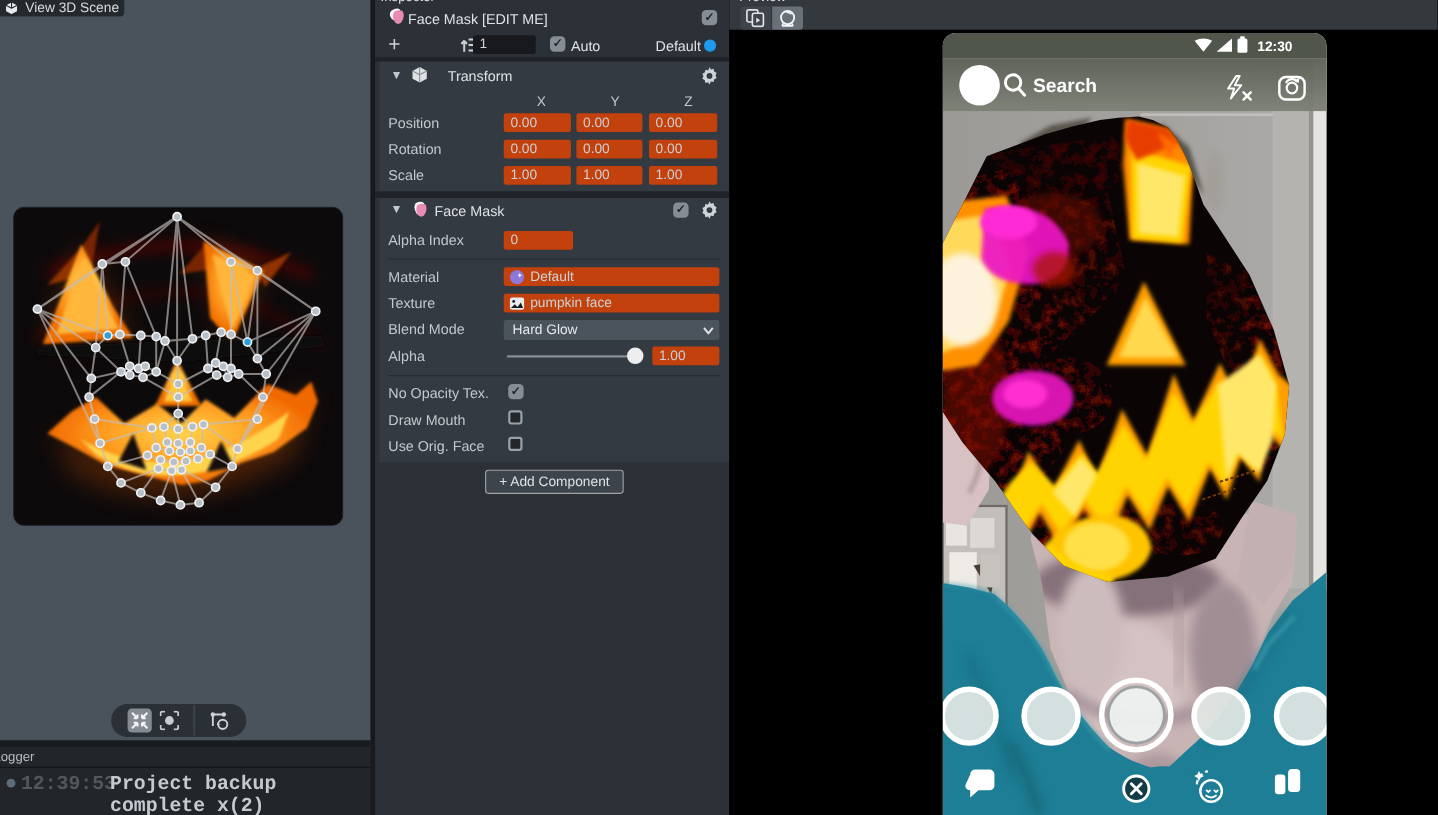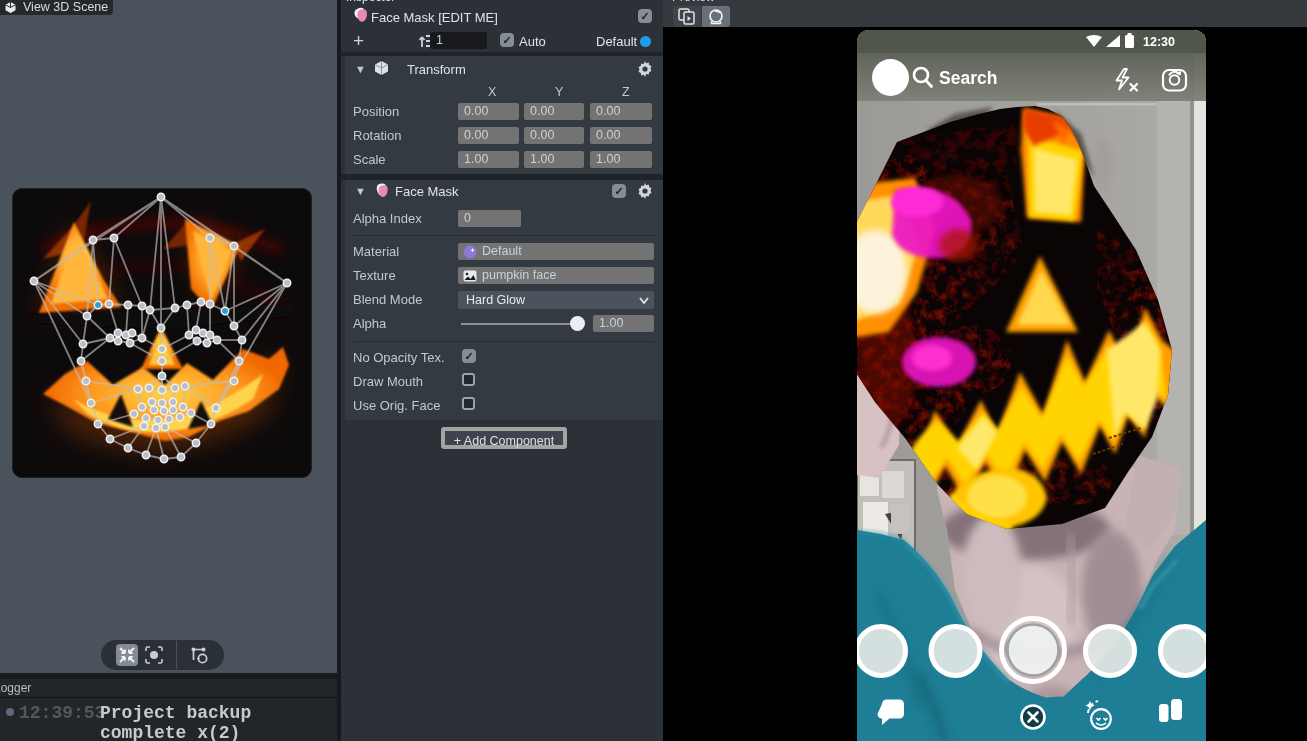--- a/index.html
+++ b/index.html
@@ -16,21 +16,21 @@
 #pillsel{left:15px;top:4px;width:22px;height:22px;background:#848b92;border-radius:4px;}
 #pilldiv{left:75px;top:1px;width:1px;height:28px;background:#4a5057;}
 #sceneborder{left:0;top:673px;width:337px;height:6px;background:#191c1f;}
 #logger{left:0;top:679px;width:337px;height:62px;background:#232629;}
 #loggerhead{left:0;top:0;width:337px;height:19px;border-bottom:1px solid #121416;color:#b8bdc2;font-size:12px;line-height:19px;padding-left:-4px;}
 #logrow{left:0;top:24px;width:337px;height:16px;font-family:"Liberation Mono",monospace;font-size:18px;font-weight:bold;}
 
 #inspector{left:337px;top:0;width:326px;height:741px;background:#2c3137;border-left:4px solid #17191c;}
 .sect{position:absolute;left:4px;width:318px;background:#343a41;}
 .lbl{position:absolute;color:#c3c8cd;font-size:13px;}
-.fld{position:absolute;height:17px;background:#737373;border-radius:2px;color:#ccd1d6;font-size:12.5px;line-height:17px;padding-left:6px;}
+.fld{position:absolute;height:17px;background:#c2410c;border-radius:2px;color:#ccd1d6;font-size:12.5px;line-height:17px;padding-left:6px;}
 .hdrtxt{position:absolute;color:#dfe3e7;font-size:13px;}
 .chk{position:absolute;width:14px;height:14px;background:#878d94;border-radius:4px;text-align:center;line-height:14px;font-size:11px;color:#21262c;font-weight:bold;}
 .unchk{position:absolute;width:13px;height:13px;background:#23272c;border:2px solid #9aa1a8;border-radius:3px;}
 
 #preview{left:663px;top:0;width:644px;height:741px;background:#000;}
 #prevhead{left:0;top:0;width:644px;height:27px;background:#34393e;}
 #pbtn1{left:10px;top:6px;width:28px;height:21px;background:#3f444b;border-radius:3px 0 0 3px;}
 #pbtn2{left:39px;top:6px;width:28px;height:21px;background:#697077;border-radius:0 3px 3px 0;}
 #phone{left:194px;top:30px;width:349px;height:711px;border-radius:12px 12px 0 0;overflow:hidden;background:#a9a7a4;}
 </style>
@@ -437,21 +437,21 @@
     <div class="abs" style="left:120px;top:323px;width:120px;height:2px;background:#8a9096;"></div>
     <div class="abs" style="left:229px;top:316px;width:15px;height:15px;border-radius:50%;background:#eceef0;"></div>
     <div class="fld" style="left:252px;top:315px;width:61px;">1.00</div>
     <div class="abs" style="left:12px;top:341px;width:302px;height:1px;background:#262b30;"></div>
     <div class="lbl" style="left:12px;top:350px;">No Opacity Tex.</div>
     <div class="chk" style="left:121px;top:349px;">✓</div>
     <div class="lbl" style="left:12px;top:374px;">Draw Mouth</div>
     <div class="unchk" style="left:121px;top:373px;"></div>
     <div class="lbl" style="left:12px;top:398px;">Use Orig. Face</div>
     <div class="unchk" style="left:121px;top:397px;"></div>
-    <div class="abs" style="left:100px;top:427px;width:126px;height:22px;background:#3d444b;border:4px solid #a3a3a3;border-radius:3px;color:#dde1e5;font-size:12.5px;line-height:20px;text-align:center;">+ Add Component</div>
+    <div class="abs" style="left:100px;top:427px;width:126px;height:22px;background:#3d444b;border:1px solid #a3a3a3;border-radius:3px;color:#dde1e5;font-size:12.5px;line-height:20px;text-align:center;">+ Add Component</div>
   </div>
 
   <div id="preview" class="abs">
     <div id="prevhead" class="abs">
       <div class="hdrtxt" style="left:9px;top:-10px;font-size:12px;">Preview</div>
       <div id="pbtn1" class="abs">
           <svg style="position:absolute;left:5px;top:2px" width="18" height="17" viewBox="0 0 18 17">
             <g fill="none" stroke="#e2e5e8" stroke-width="1.5">
               <rect x="1" y="1" width="10" height="11" rx="1.5"></rect>
               <rect x="6" y="4" width="10" height="12" rx="1.5" fill="#3f444b"></rect>

